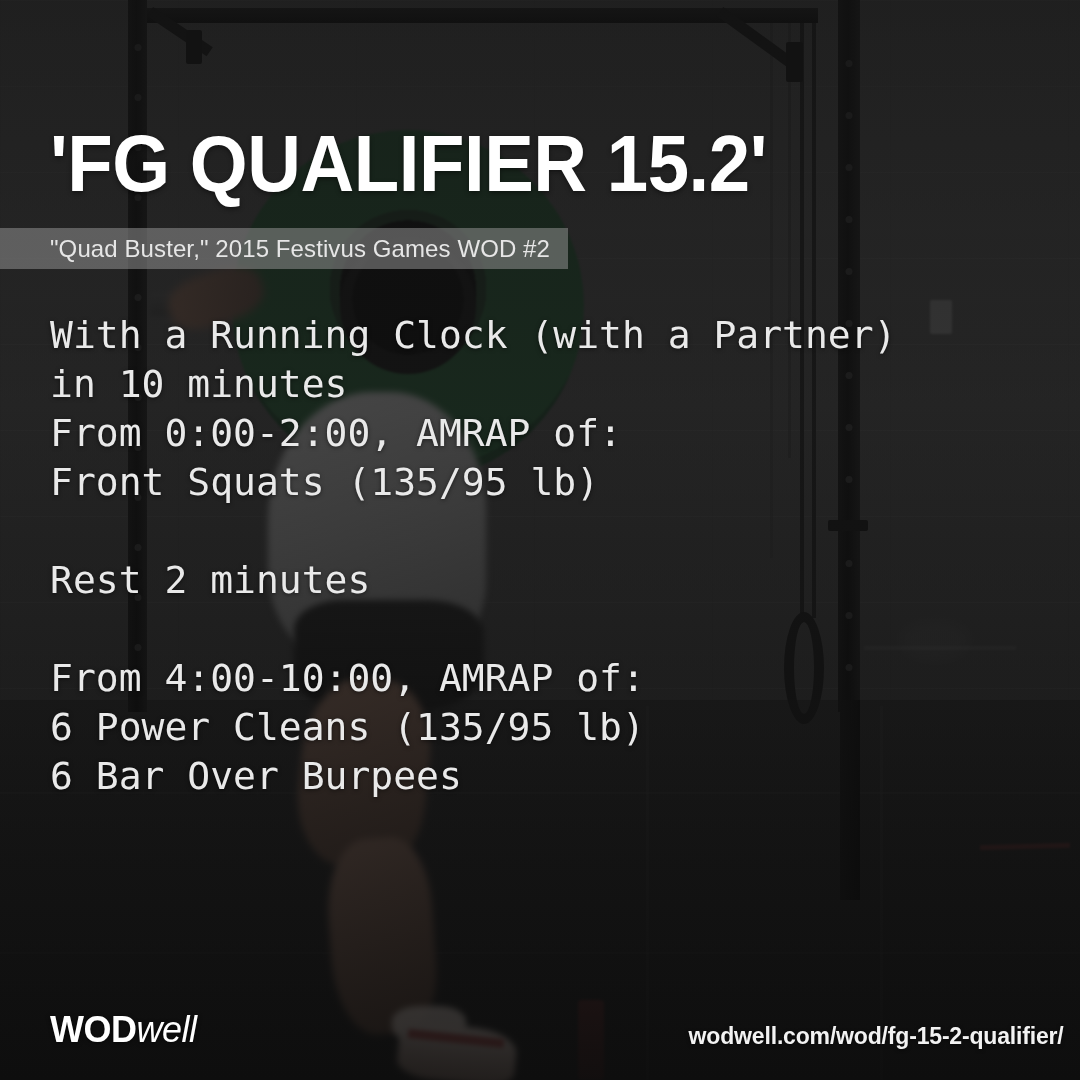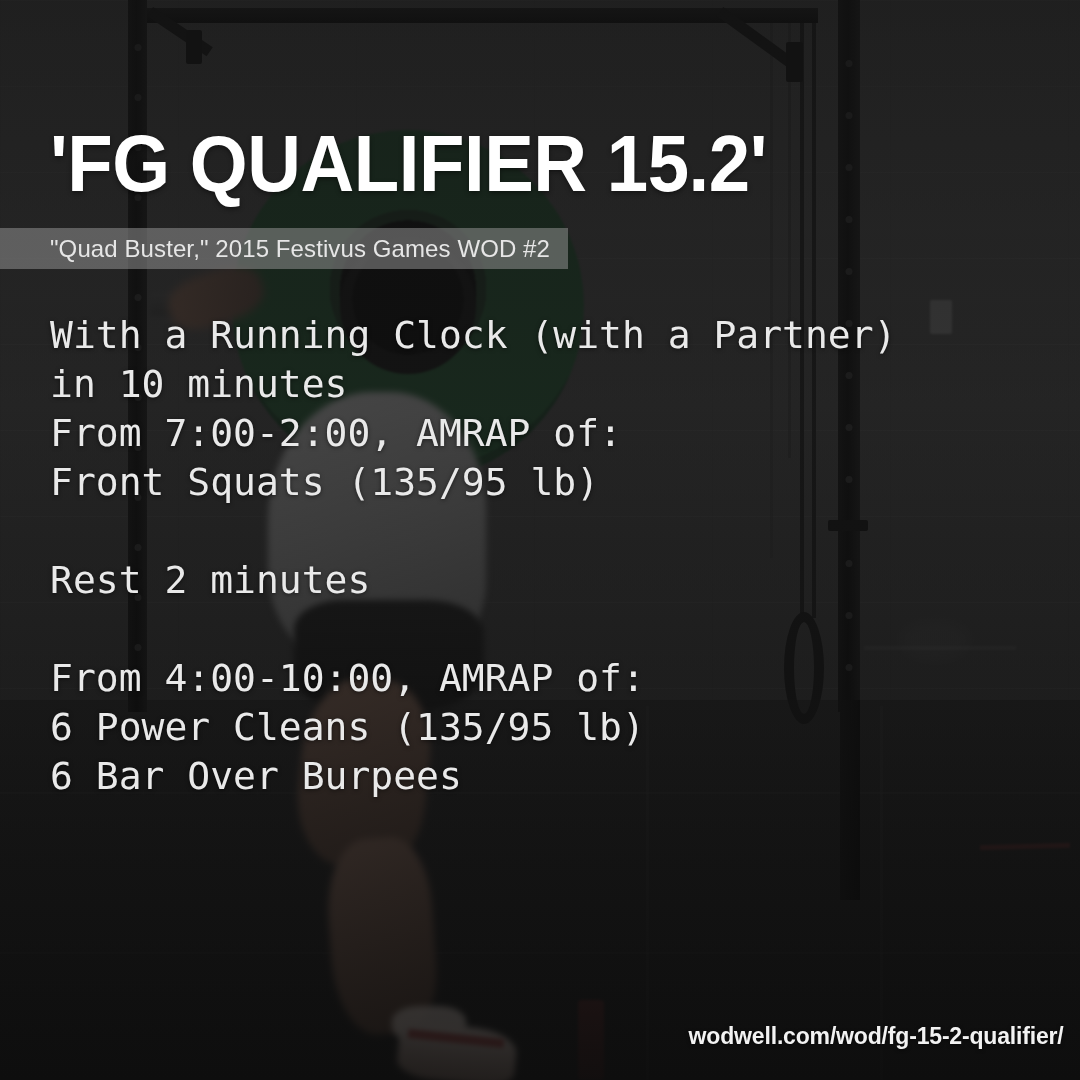--- a/index.html
+++ b/index.html
@@ -342,26 +342,29 @@
 
   <div id="content">
 
     <h1 id="wod-title">'FG QUALIFIER 15.2'</h1>
 
     <div id="subtitle-band">
       <span id="subtitle-text">"Quad Buster," 2015 Festivus Games WOD #2</span>
     </div>
 
     <pre id="wod-body">With a Running Clock (with a Partner) in 10 minutes
-From 7:00-2:00, AMRAP of:
+From 0:00-2:00, AMRAP of:
 Front Squats (135/95 lb)
 
 Rest 2 minutes
 
 From 4:00-10:00, AMRAP of:
 6 Power Cleans (135/95 lb)
 6 Bar Over Burpees</pre>
 
+    <div id="footer-logo">
+      <span id="logo-wod">WOD</span><span id="logo-well">well</span>
+    </div>
 
     <div id="footer-url">wodwell.com/wod/fg-15-2-qualifier/</div>
 
   </div>
 </div>
 
 </body></html>

